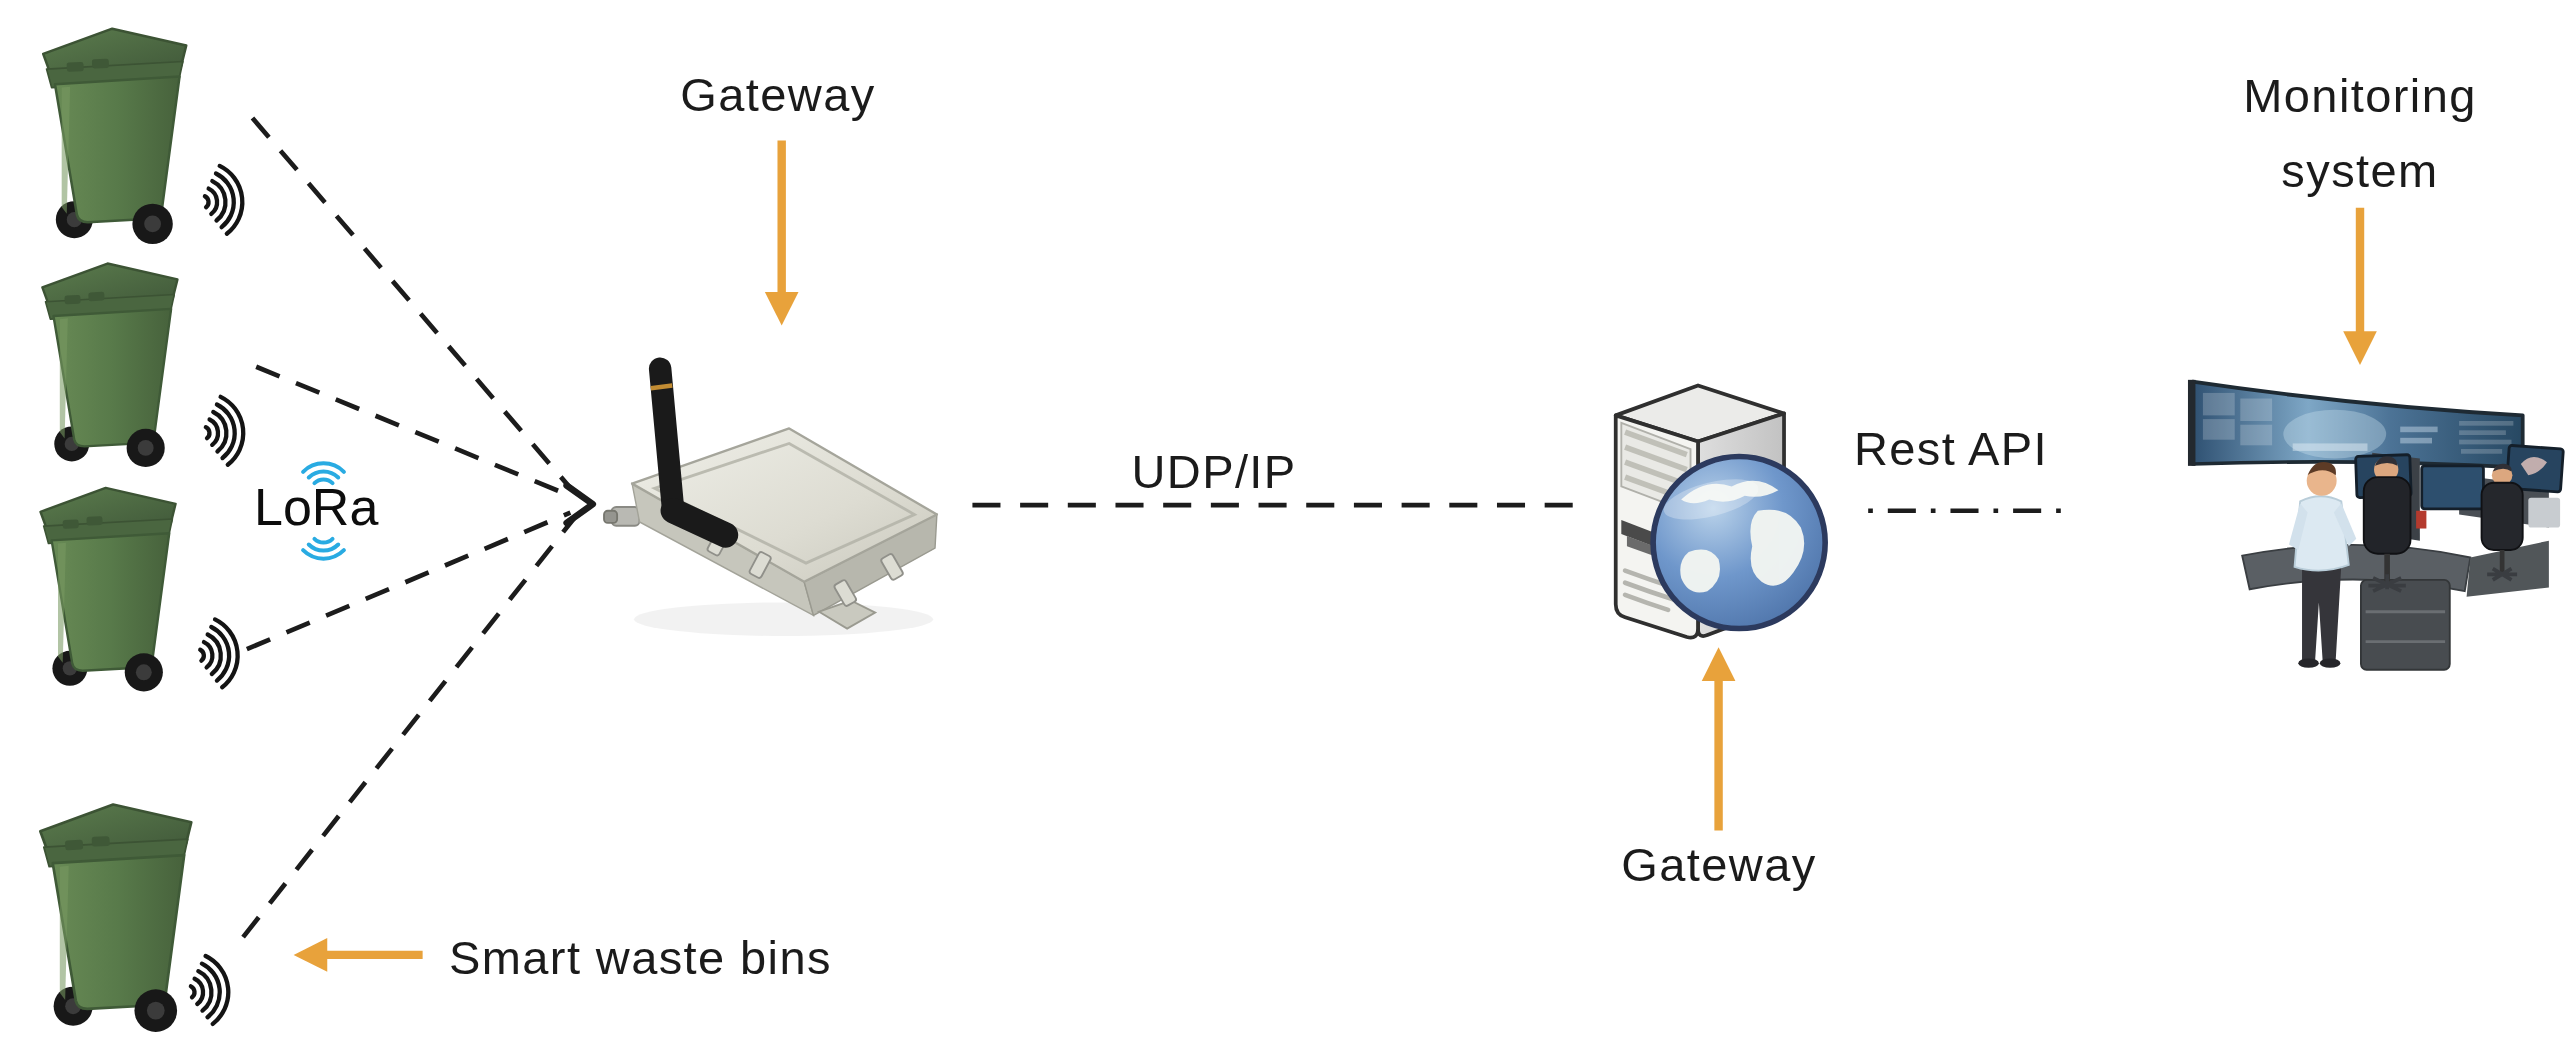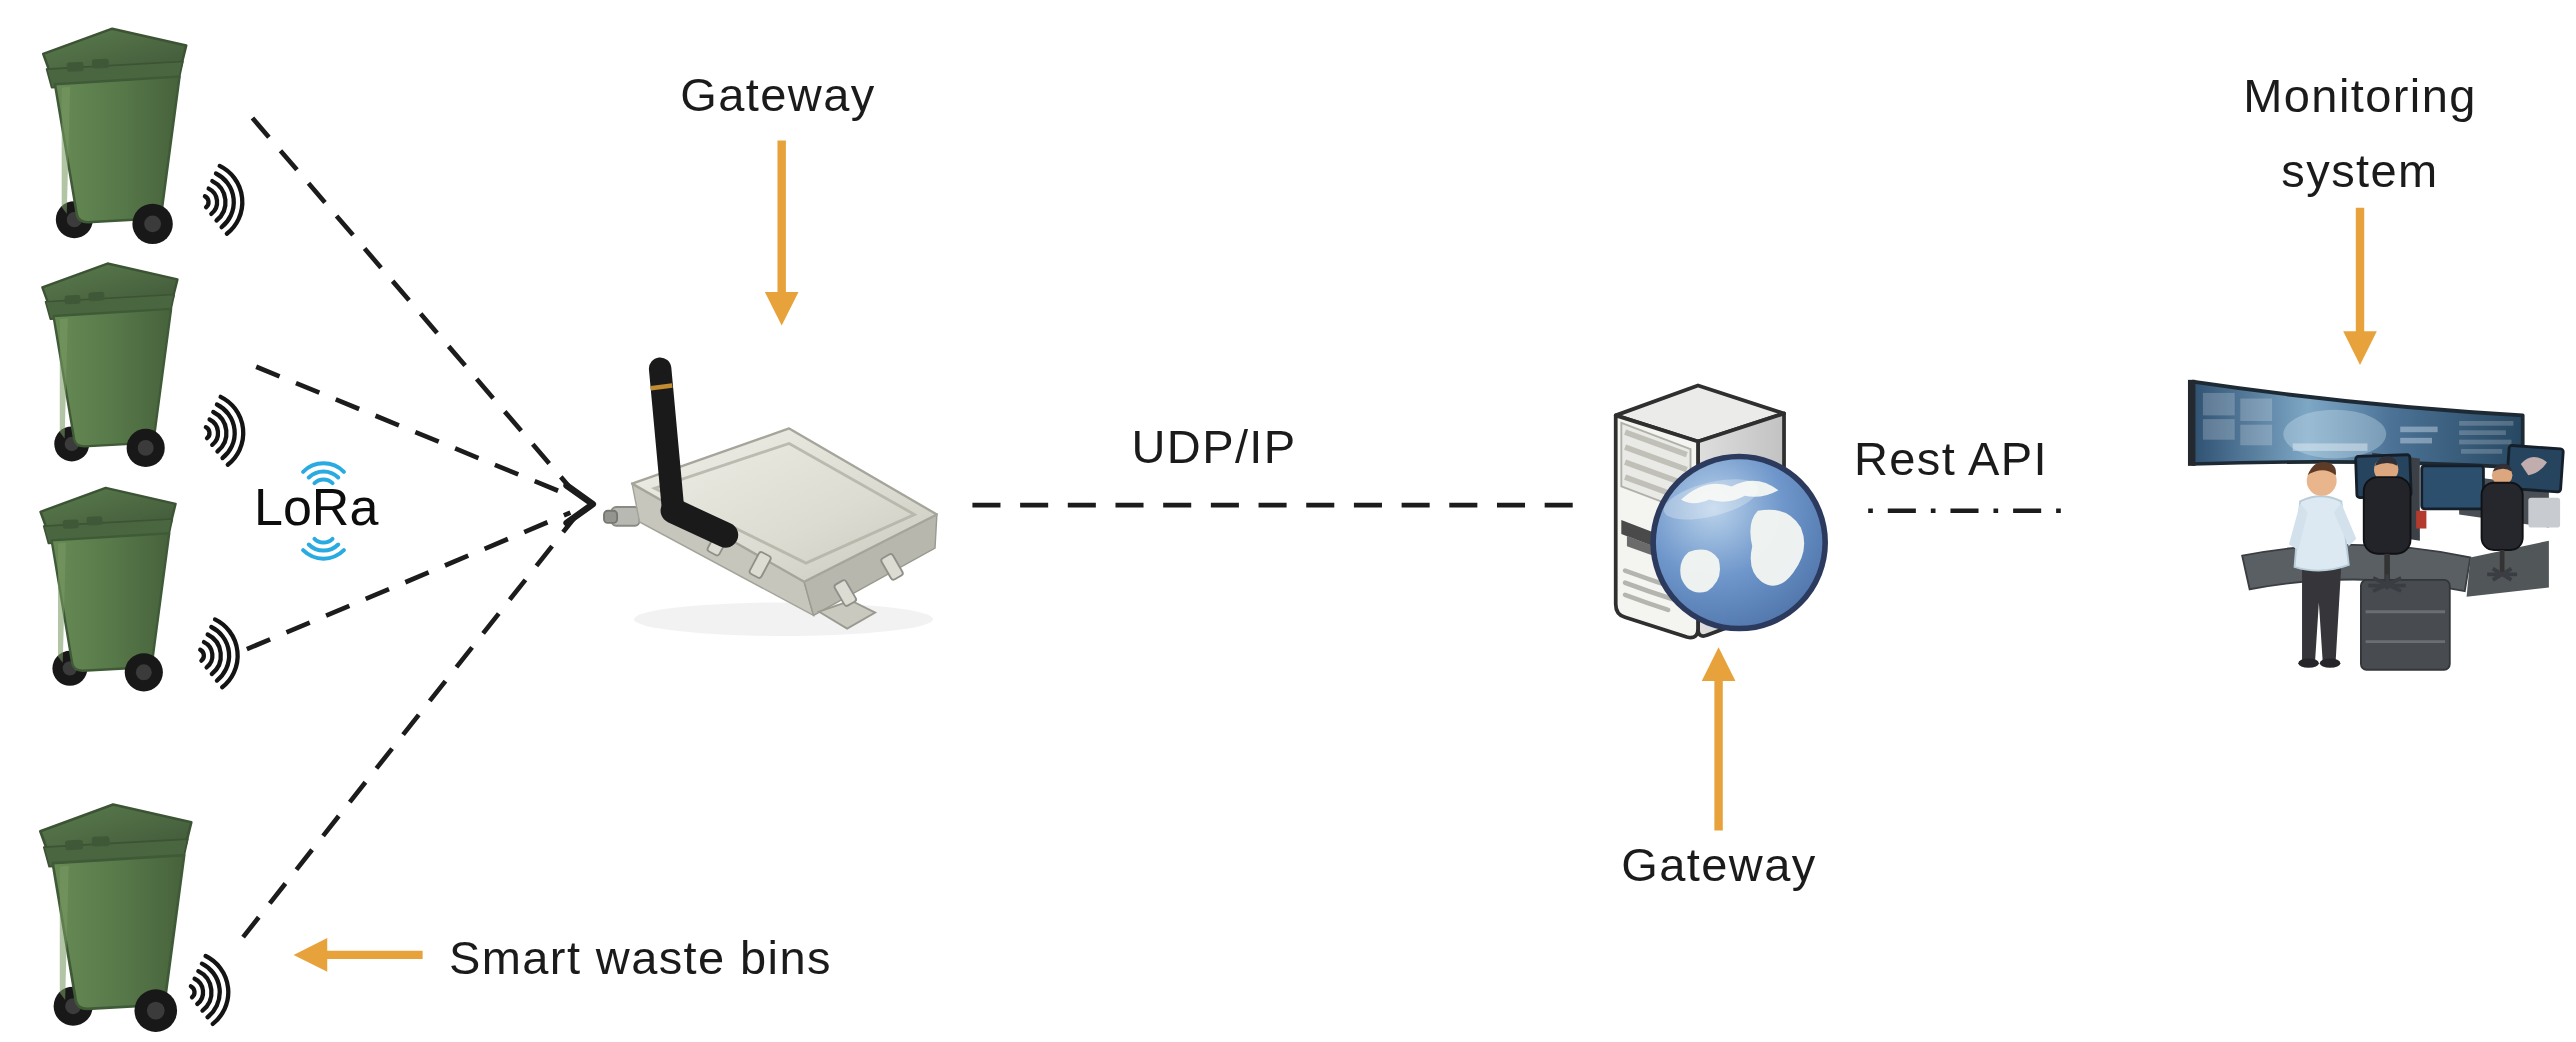--- a/index.html
+++ b/index.html
@@ -232,23 +232,23 @@
         <path d="M334,118 Q338,108 348,110 Q355,112 354,118 Q346,112 334,118 Z" fill="#303036"></path>
         <rect x="322" y="130" width="44" height="72" rx="13" fill="#25272c" stroke="#101114" stroke-width="2"></rect>
         <line x1="344" y1="202" x2="344" y2="226" stroke="#333" stroke-width="5"></line>
         <path d="M328,228 L360,228 M334,222 L354,234 M354,222 L334,234" stroke="#3a3d41" stroke-width="4"></path>
       </g>
     </g>
   </svg>
 
   <div class="label centered" style="left:778px;top:67px;">Gateway</div>
 
-  <div class="label centered" style="left:1214px;top:419px;">UDP/IP</div>
-
-  <div class="label centered" style="left:1951px;top:431px;">Rest API</div>
+  <div class="label centered" style="left:1214px;top:444px;">UDP/IP</div>
+
+  <div class="label centered" style="left:1951px;top:421px;">Rest API</div>
 
   <div class="label centered" style="left:1719px;top:837px;">Gateway</div>
 
   <div class="label centered two-line" style="left:2360px;top:58px;">
     <span>Monitoring</span>
     <span>system</span>
   </div>
 
   <div class="label" style="left:449px;top:930px;">Smart waste bins</div>
 

